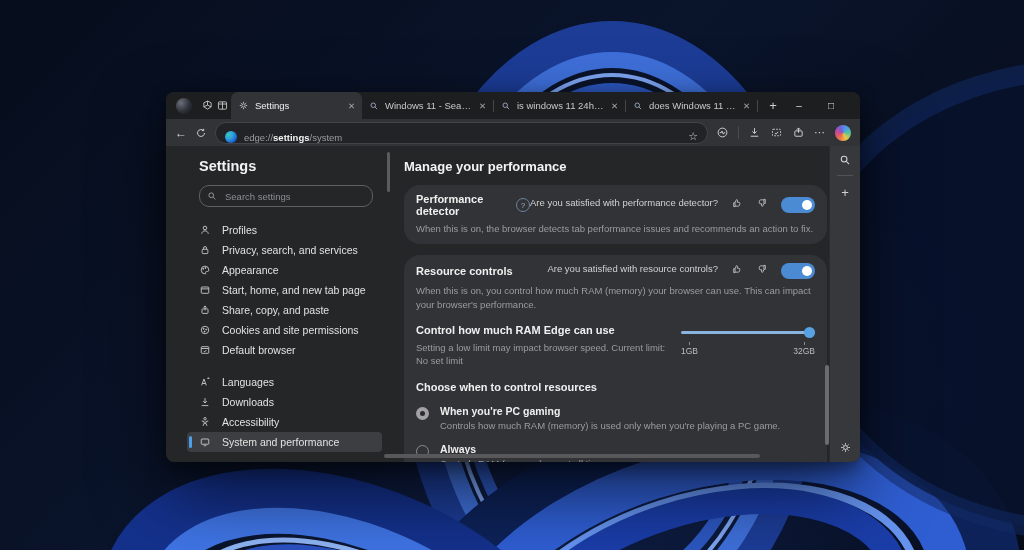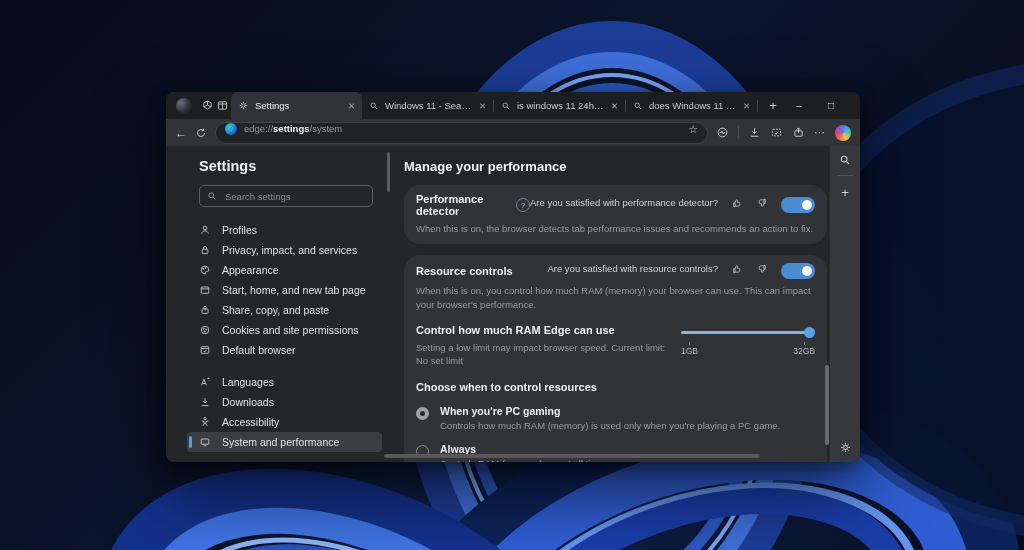--- a/index.html
+++ b/index.html
@@ -26,36 +26,36 @@
   .tab .tlabel{flex:1;white-space:nowrap;overflow:hidden;text-overflow:ellipsis;}
   .tab .close{font-size:8.5px;color:#a6a6a6;flex-shrink:0;}
   .tab-sep{width:1px;height:12px;background:#46464a;align-self:center;flex-shrink:0;}
   .newtab{width:20px;height:20px;align-self:center;display:flex;align-items:center;justify-content:center;color:#d0d0d0;font-size:13px;margin-left:5px;}
   .win-controls{margin-left:auto;display:flex;height:100%;}
   .wc{width:32px;display:flex;align-items:center;justify-content:center;color:#dedede;font-size:10px;}
   
   .toolbar{height:27px;background:#323337;display:flex;align-items:center;padding:0 9px;gap:8px;}
   .navbtn{color:#d5d5d5;display:flex;align-items:center;font-size:12px;}
   .pill{flex:1;height:20px;min-width:0;background:#212326;border:1px solid #414348;border-radius:11px;
-    display:flex;align-items:flex-start;padding:0 9px;gap:7px;font-size:9.5px;color:#9c9ca0;}
+    display:flex;align-items:flex-end;padding:0 9px;gap:7px;font-size:9.5px;color:#9c9ca0;}
   .edge-orb{width:12px;height:12px;border-radius:50%;flex-shrink:0;
     background:radial-gradient(circle at 30% 30%,#35c7b5 0%,#2ea3dd 35%,#1b5fd0 72%,#123f9e 100%);}
   .url{white-space:nowrap;overflow:hidden;}
   .url .host{color:#f2f2f2;font-weight:700;}
   .pill .star{margin-left:auto;font-size:11px;color:#c9c9c9;}
   .tb-right{display:flex;align-items:center;gap:9px;color:#cfcfcf;}
   .tb-sep{width:1px;height:13px;background:#4a4a4c;}
   .more-dots{font-size:11px;letter-spacing:1px;color:#cfcfcf;}
   .profile-avatar{width:16px;height:16px;border-radius:50%;
     background:conic-gradient(from 210deg,#e8734a,#d4498c,#7a5cd6,#4a9be8,#58c49a,#e8c84a,#e8734a);}
   
   .content{position:absolute;top:54px;left:0;right:0;bottom:0;display:flex;}
   .settings-nav{width:224px;flex-shrink:0;position:relative;}
   .settings-title{margin:12px 0 0 33px;font-size:14.5px;font-weight:700;color:#f2f2f2;}
-  .search-box{margin:11px 0 0 33px;width:158px;height:20px;border:1px solid #606062;border-radius:5px;
+  .search-box{margin:11px 0 0 33px;width:158px;height:20px;border:1px solid #606062;border-radius:10px;
     display:flex;align-items:center;padding:0 7px;gap:6px;color:#9a9a9e;}
   .search-box input{flex:1;min-width:0;background:transparent;border:none;outline:none;color:#ddd;font-size:9.5px;font-family:inherit;}
   .search-box input::placeholder{color:#8e8e92;}
   .nav-list{margin:13px 8px 0 21px;}
   .nav-item{height:20px;display:flex;align-items:center;gap:11px;padding-left:12px;color:#e2e2e2;font-size:10.5px;border-radius:4px;position:relative;}
   .nav-item .nicon{color:#c9c9c9;display:flex;align-items:center;flex-shrink:0;}
   .nav-gap{height:12px;}
   .nav-item.selected{background:#3c3e41;}
   .nav-item.selected::before{content:"";position:absolute;left:2px;top:4px;width:3px;height:12px;border-radius:2px;background:#4c9fe8;}
   .side-scroll{position:absolute;right:0;top:6px;width:3px;height:40px;background:#5c5c5e;border-radius:2px;}
@@ -257,21 +257,21 @@
             </span>
           <span>Profiles</span>
         </div>
         <div class="nav-item">
           <span class="nicon">
               <svg width="12" height="12" viewBox="0 0 16 16" fill="none" stroke="currentColor" stroke-width="1.2">
                 <rect x="4.2" y="7" width="7.6" height="5.8" rx="1.2"></rect>
                 <path d="M6 7V5.4a2 2 0 0 1 4 0V7"></path>
               </svg>
             </span>
-          <span>Privacy, impact, and services</span>
+          <span>Privacy, search, and services</span>
         </div>
         <div class="nav-item">
           <span class="nicon">
               <svg width="12" height="12" viewBox="0 0 16 16" fill="none" stroke="currentColor" stroke-width="1.2">
                 <path d="M8 2.8a5.2 5.2 0 1 0 .2 10.4c1 0 1.1-.9.7-1.5-.5-.8.1-1.7 1-1.7h1.5c1 0 1.7-.8 1.7-1.8A5.3 5.3 0 0 0 8 2.8z"></path>
                 <circle cx="5.6" cy="6.4" r="0.7" fill="currentColor"></circle>
                 <circle cx="8.6" cy="5.2" r="0.7" fill="currentColor"></circle>
               </svg>
             </span>
           <span>Appearance</span>

